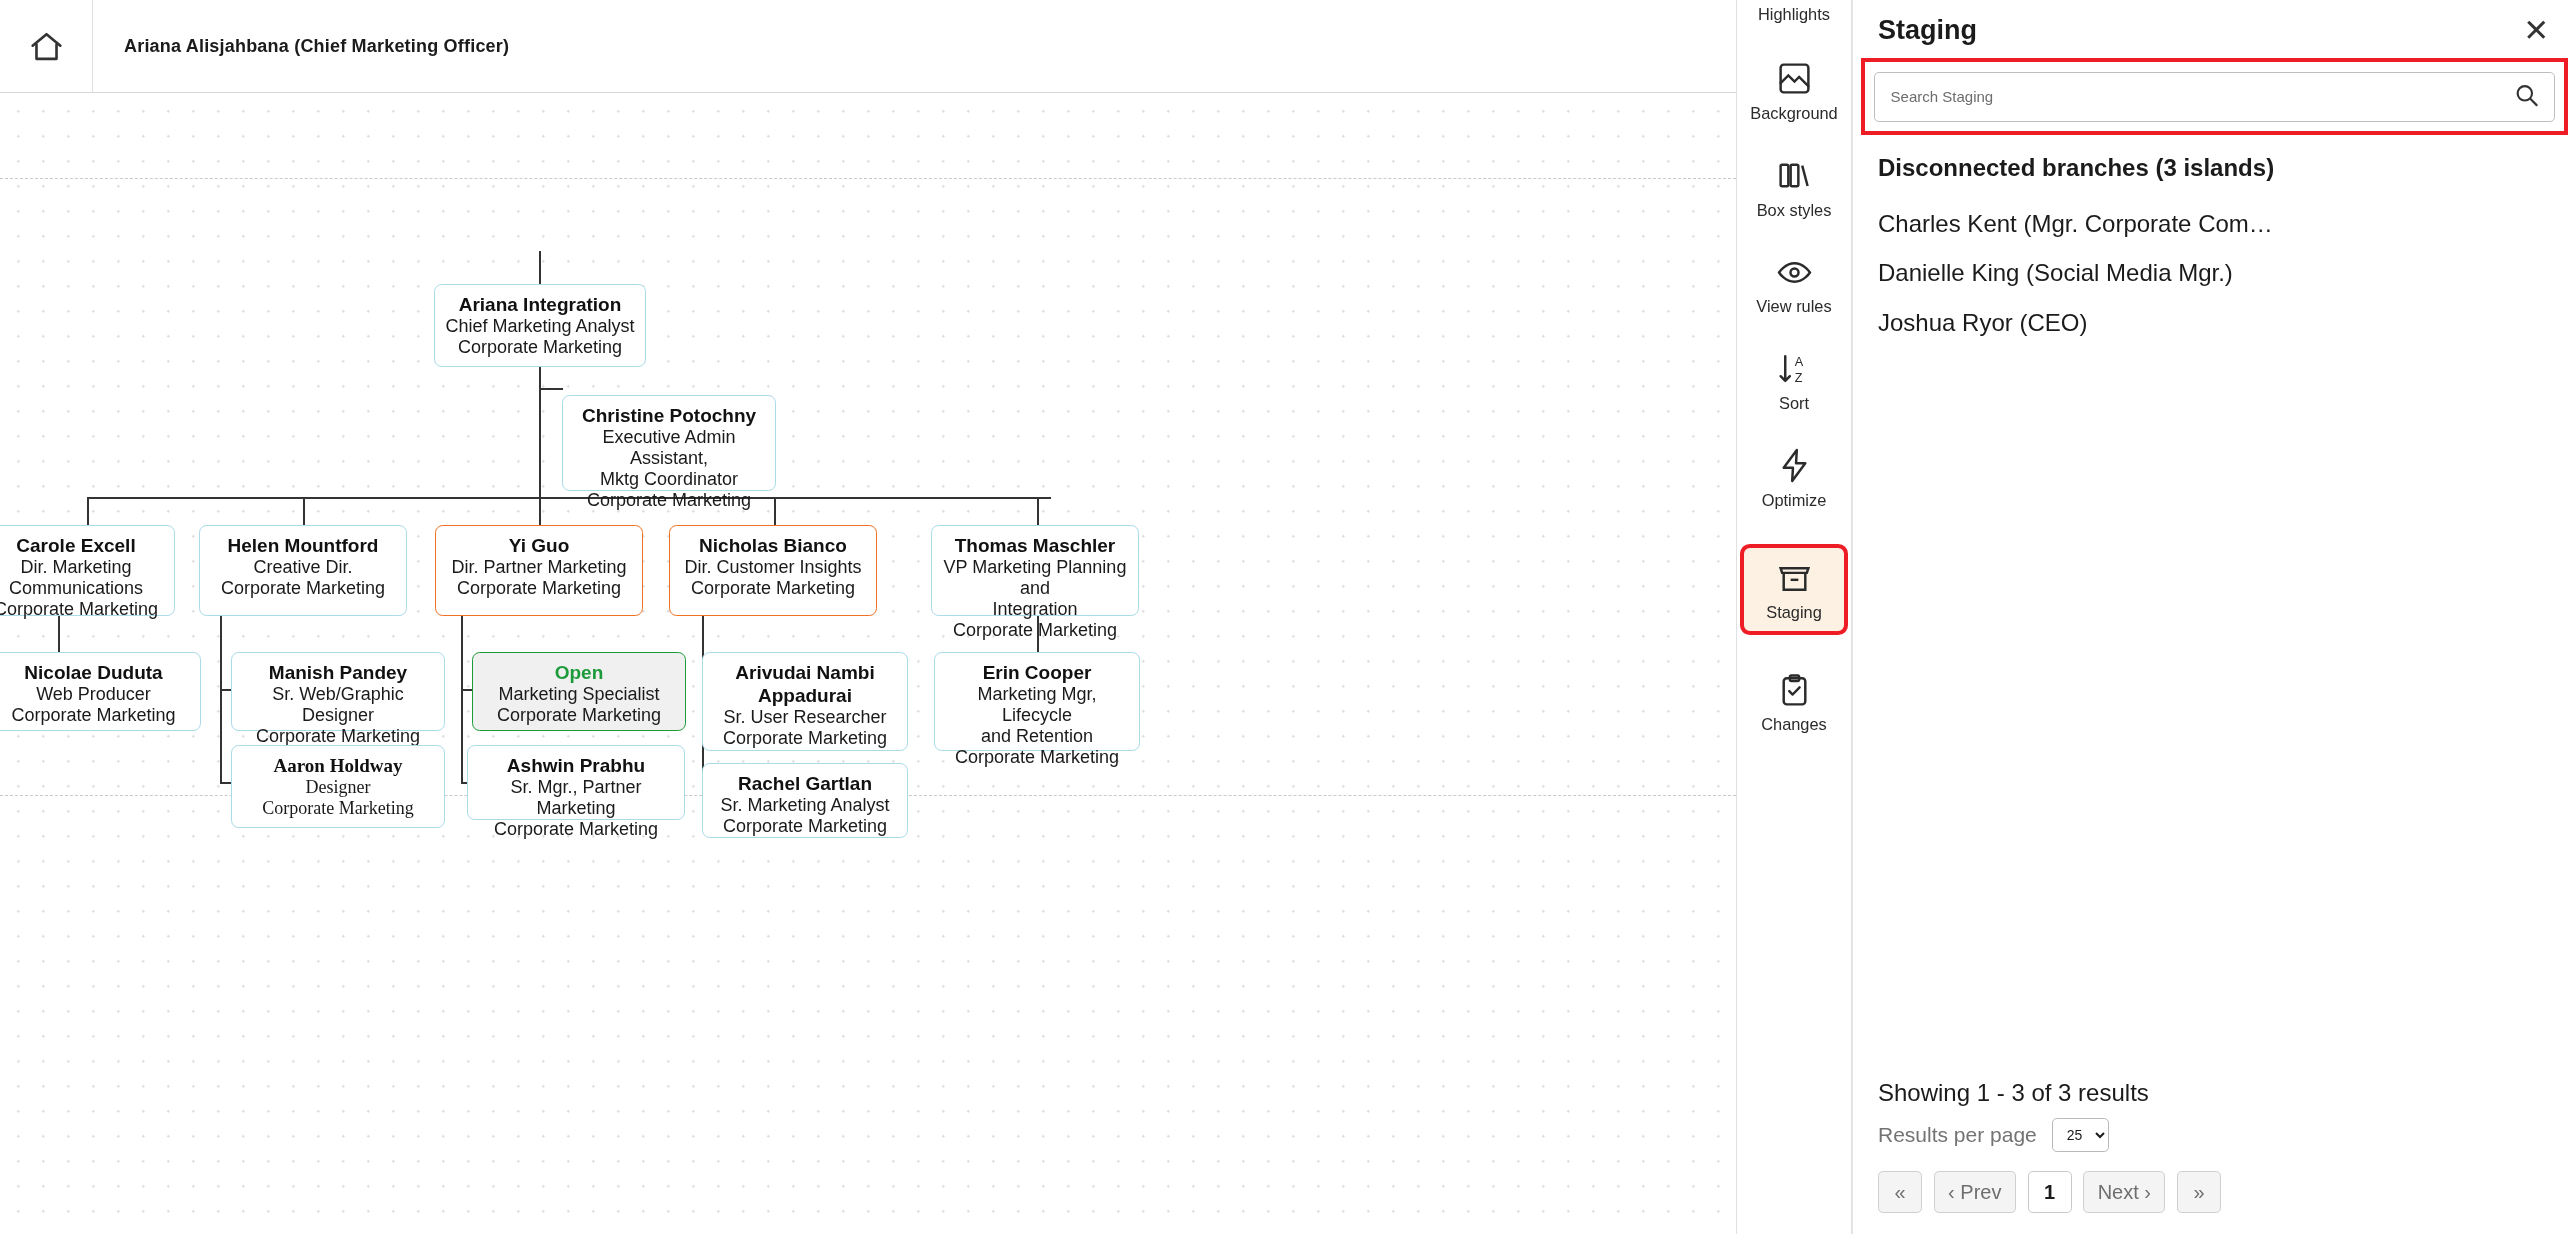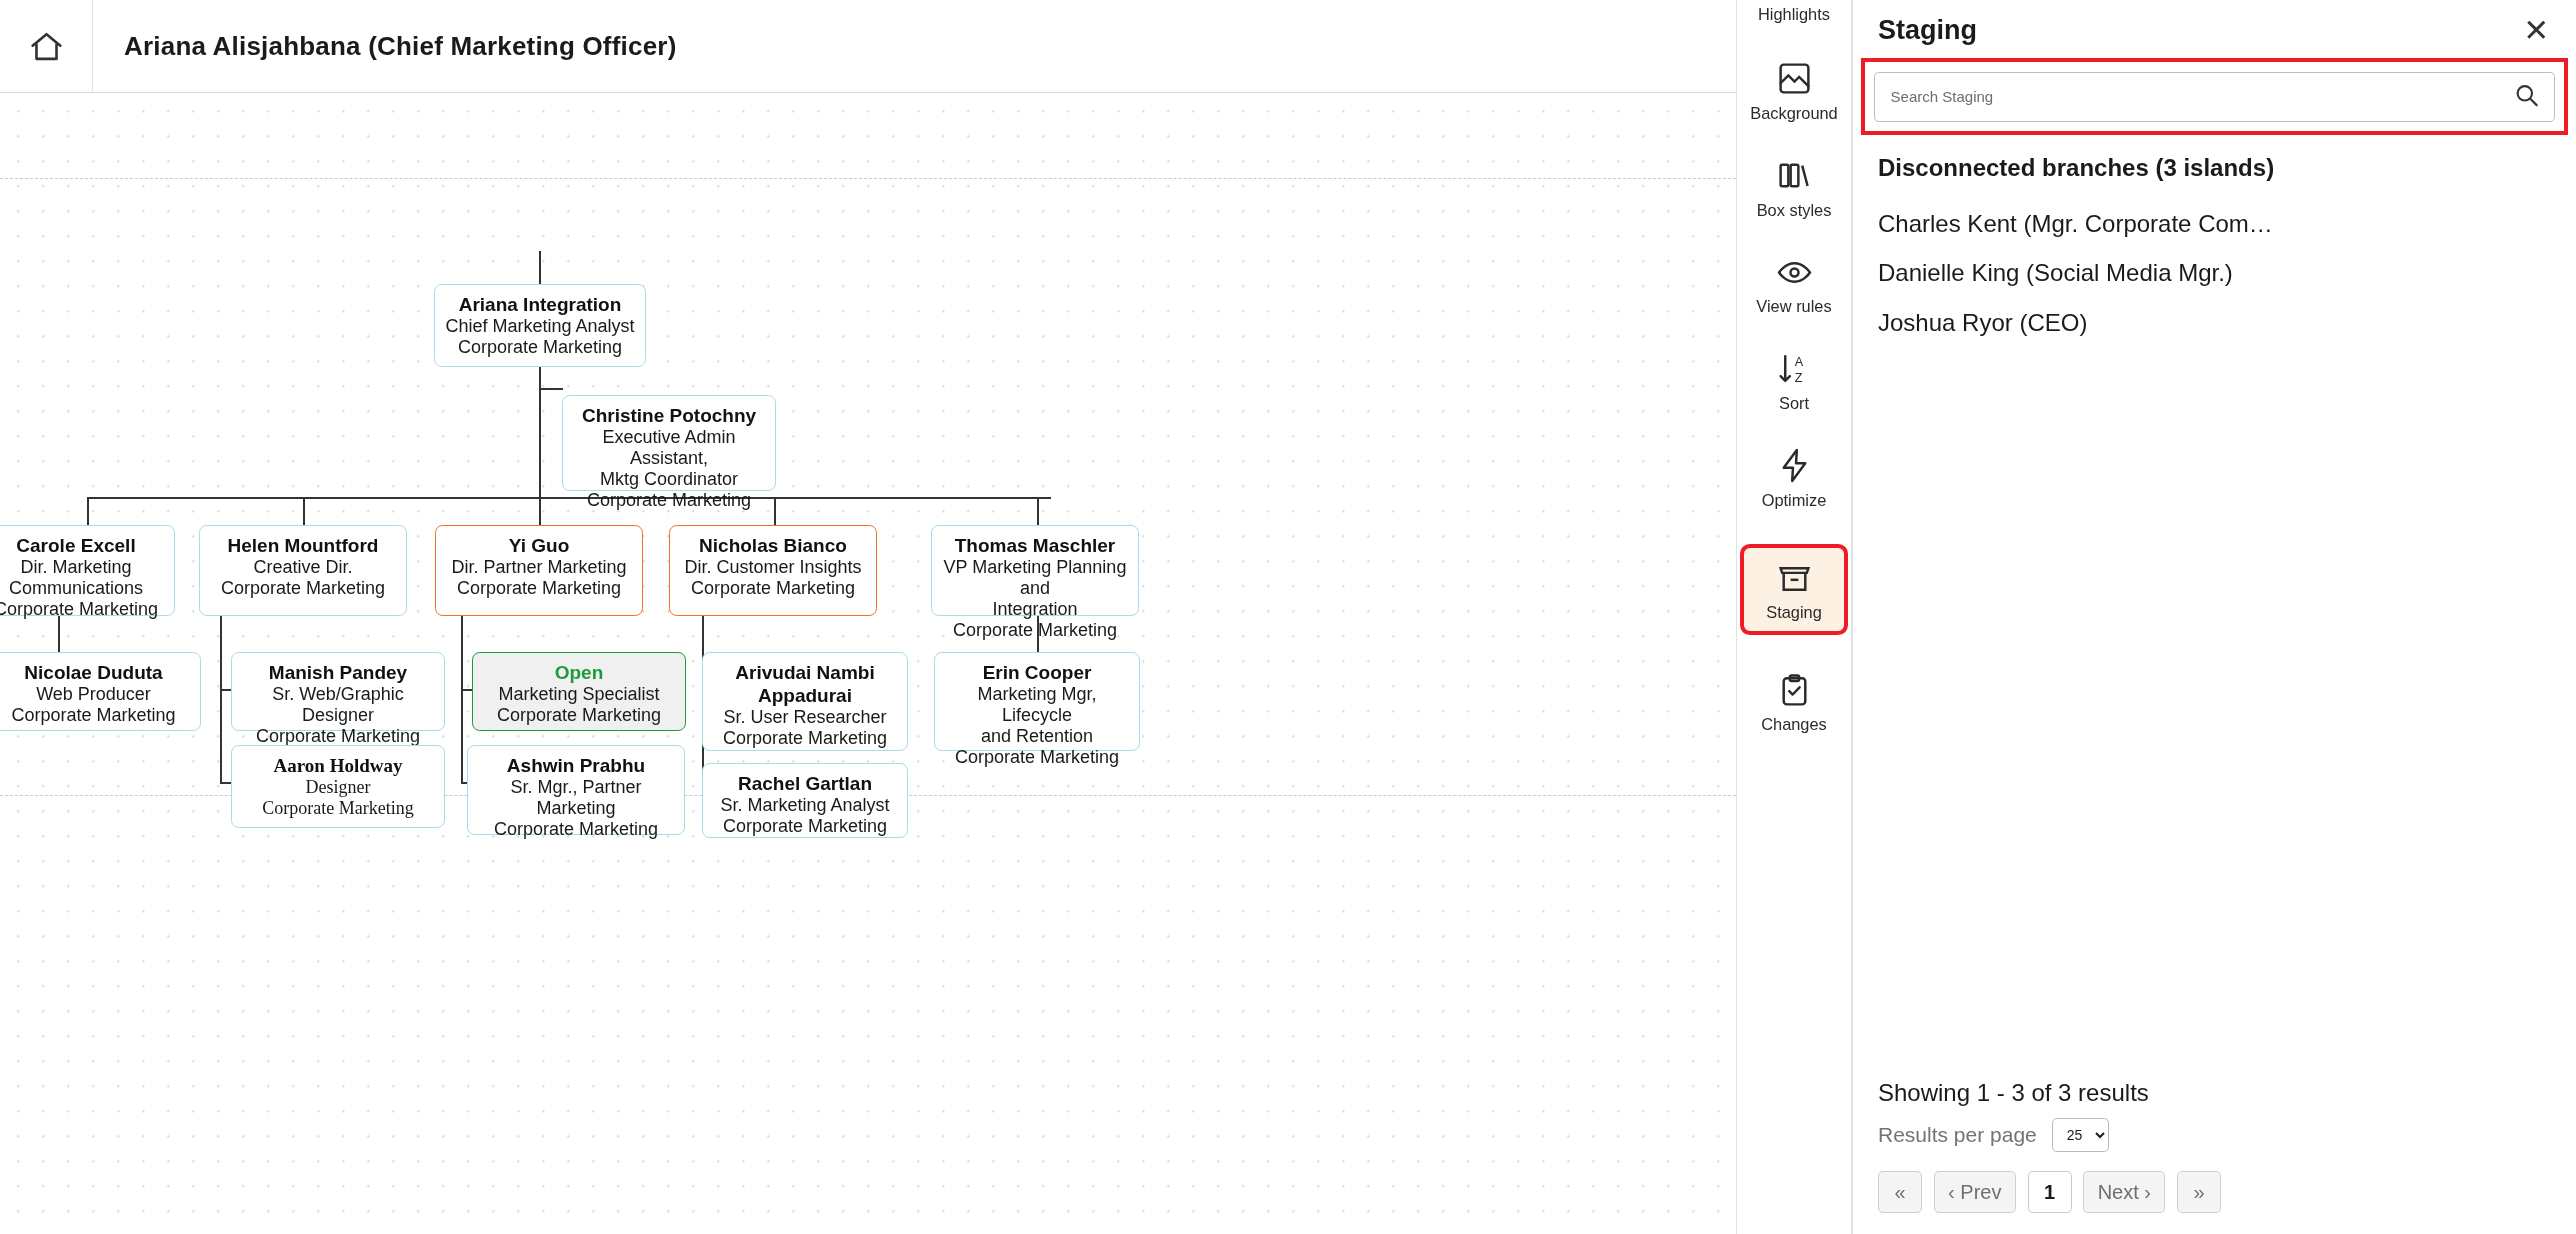--- a/index.html
+++ b/index.html
@@ -35,21 +35,21 @@
     z-index: 5;
   }
   #home-btn {
     width: 93px; height: 92px;
     display: flex; align-items: center; justify-content: center;
     border-right: 1px solid #e2e2e2;
     cursor: pointer;
   }
   #home-btn svg { display:block; }
   #chart-title {
-    font-size: 26px;
+    font-size: 18px;
     font-weight: bold;
     color: #1b1b1b;
     margin-left: 31px;
     letter-spacing: 0.2px;
   }
 
   #canvas {
     position: relative;
     width: 1736px;
     height: 1142px;
@@ -396,21 +396,21 @@
         <span class="ln">and Retention</span>
         <span class="ln">Corporate Marketing</span>
       </div>
 
       <div class="node" style="left:231px; top:652px; width:214px; height:83px;font-family:Liberation Serif, serif;">
         <span class="nm">Aaron Holdway</span>
         <span class="ln">Designer</span>
         <span class="ln">Corporate Marketing</span>
       </div>
 
-      <div class="node" style="left:467px; top:652px; width:218px; height:90px;">
+      <div class="node" style="left:467px; top:652px; width:218px; height:75px;">
         <span class="nm">Ashwin Prabhu</span>
         <span class="ln">Sr. Mgr., Partner Marketing</span>
         <span class="ln">Corporate Marketing</span>
       </div>
 
       <div class="node" style="left:702px; top:670px; width:206px; height:75px;">
         <span class="nm">Rachel Gartlan</span>
         <span class="ln">Sr. Marketing Analyst</span>
         <span class="ln">Corporate Marketing</span>
       </div>

